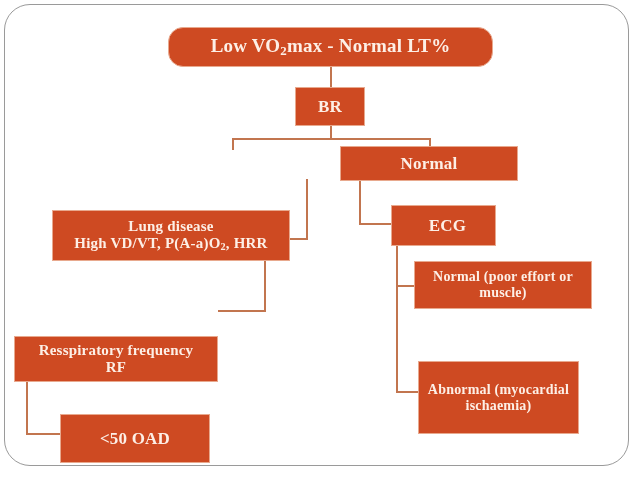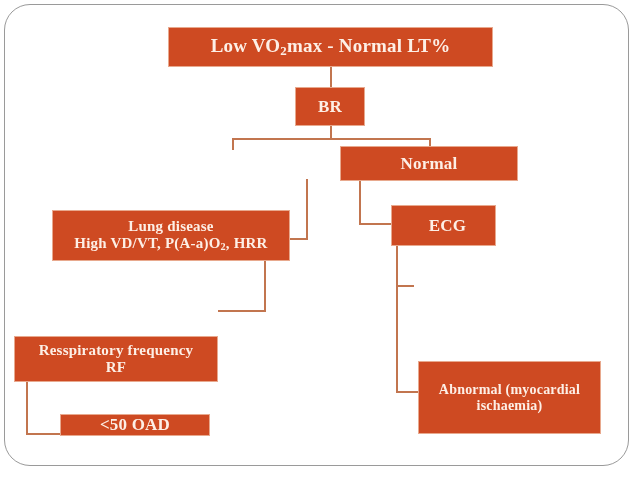--- a/index.html
+++ b/index.html
@@ -88,48 +88,51 @@
   <div class="conn h" style="left:26px; top:374px; width:34px;"></div>
   <div class="conn h" style="left:26px; top:433px; width:34px;"></div>
 
   <div class="conn v" style="left:359px; top:179px; height:45px;"></div>
   <div class="conn h" style="left:359px; top:223px; width:32px;"></div>
 
   <div class="conn v" style="left:396px; top:246px; height:146px;"></div>
   <div class="conn h" style="left:396px; top:285px; width:18px;"></div>
   <div class="conn h" style="left:396px; top:391px; width:22px;"></div>
 
-  <div class="node" style="left:168px; top:27px; width:325px; height:40px; font-size:19px;">
+  <div class="node" style="left:168px; top:27px; width:325px; height:40px; font-size:19px;border-radius:15px;">
     <span class="txt"><span>Low VO</span><sub>2</sub><span>max   - Normal LT%</span></span>
   </div>
 
   <div class="node" style="left:295px; top:87px; width:70px; height:39px; font-size:17px;">
     <span class="txt">BR</span>
   </div>
 
 
   <div class="node" style="left:340px; top:146px; width:178px; height:35px; font-size:17px;">
     <span class="txt">Normal</span>
   </div>
 
   <div class="node" style="left:52px; top:210px; width:238px; height:51px; font-size:15px;">
     <span class="txt"><span>Lung disease</span><br><span>High VD/VT, P(A-a)O</span><sub>2</sub><span>, HRR</span></span>
   </div>
 
   <div class="node" style="left:391px; top:205px; width:105px; height:41px; font-size:17px;padding-left:14px;">
     <span class="txt">ECG</span>
   </div>
 
+  <div class="node" style="left:414px; top:261px; width:178px; height:48px; font-size:14px;">
+    <span class="txt">Normal (poor effort or muscle)</span>
+  </div>
 
   <div class="node" style="left:14px; top:292px; width:204px; height:46px; font-size:15px;margin-top:44px;">
     <span class="txt"><span>Resspiratory frequency</span><br><span>RF</span></span>
   </div>
 
 
-  <div class="node" style="left:60px; top:414px; width:150px; height:22px; font-size:17px;">
+  <div class="node" style="left:60px; top:414px; width:150px; height:49px; font-size:17px;">
     <span class="txt">&lt;50 OAD</span>
   </div>
 
-  <div class="node" style="left:418px; top:361px; width:183px; height:73px; font-size:14px;">
+  <div class="node" style="left:418px; top:361px; width:161px; height:73px; font-size:14px;">
     <span class="txt">Abnormal (myocardial ischaemia)</span>
   </div>
 
 </div>
 
 </body></html>

